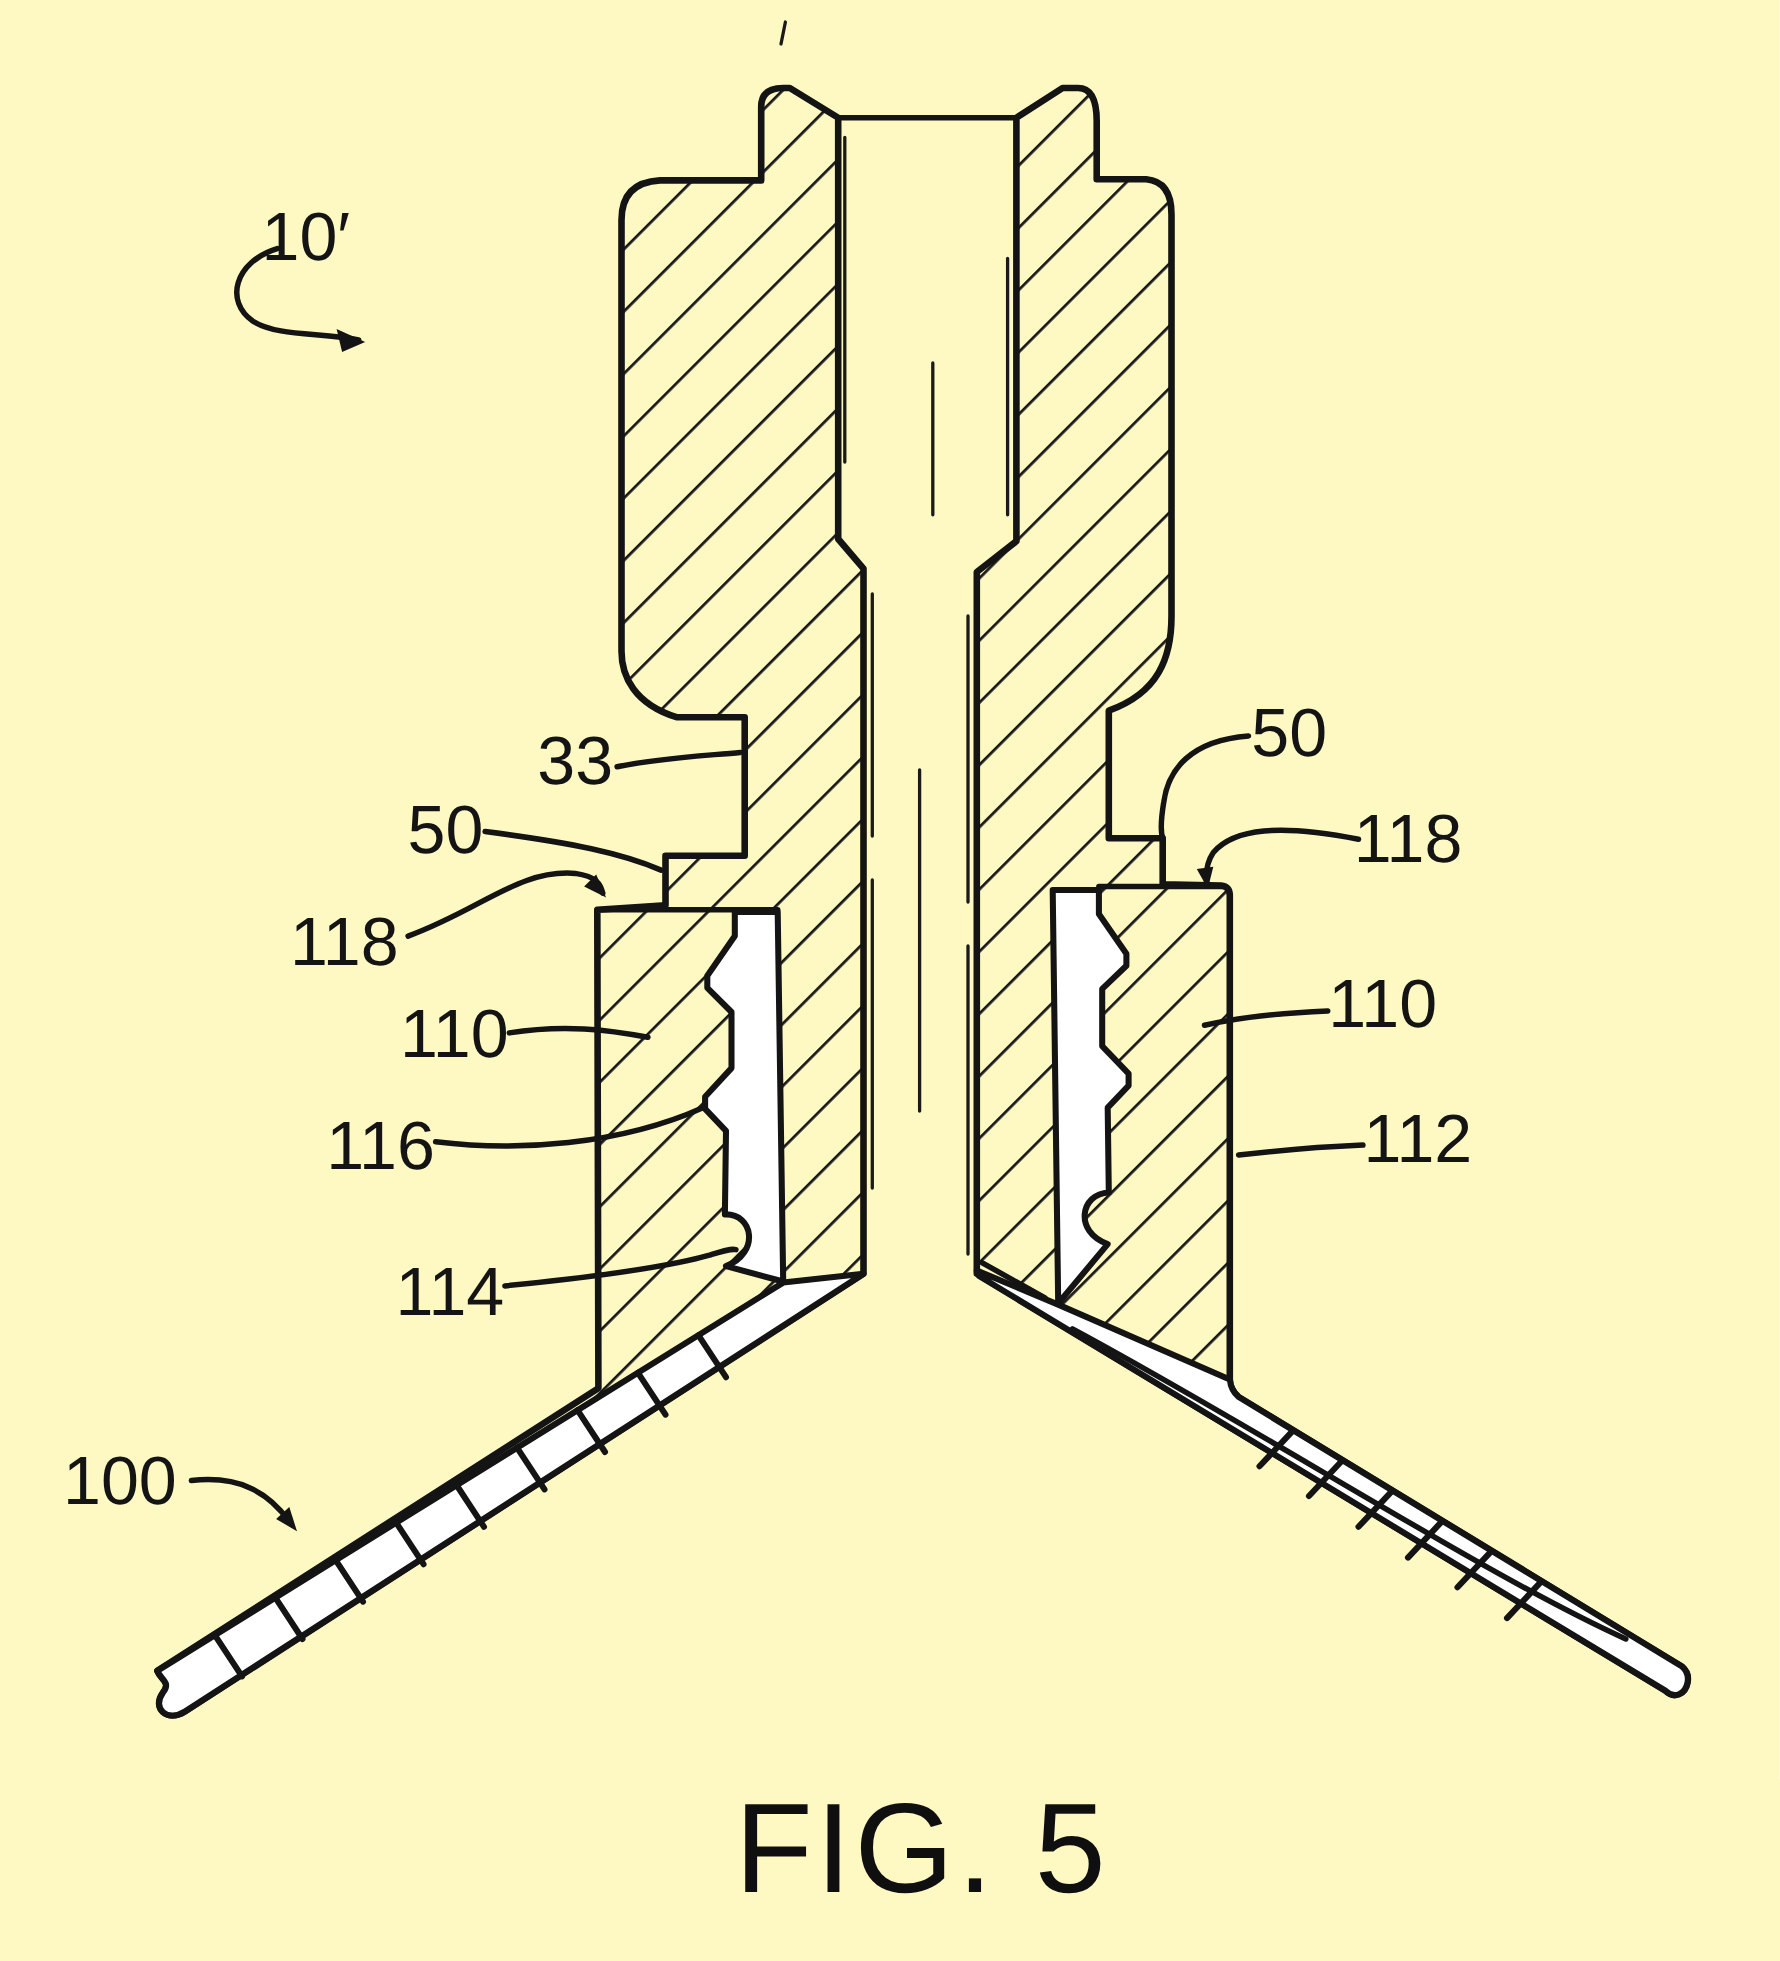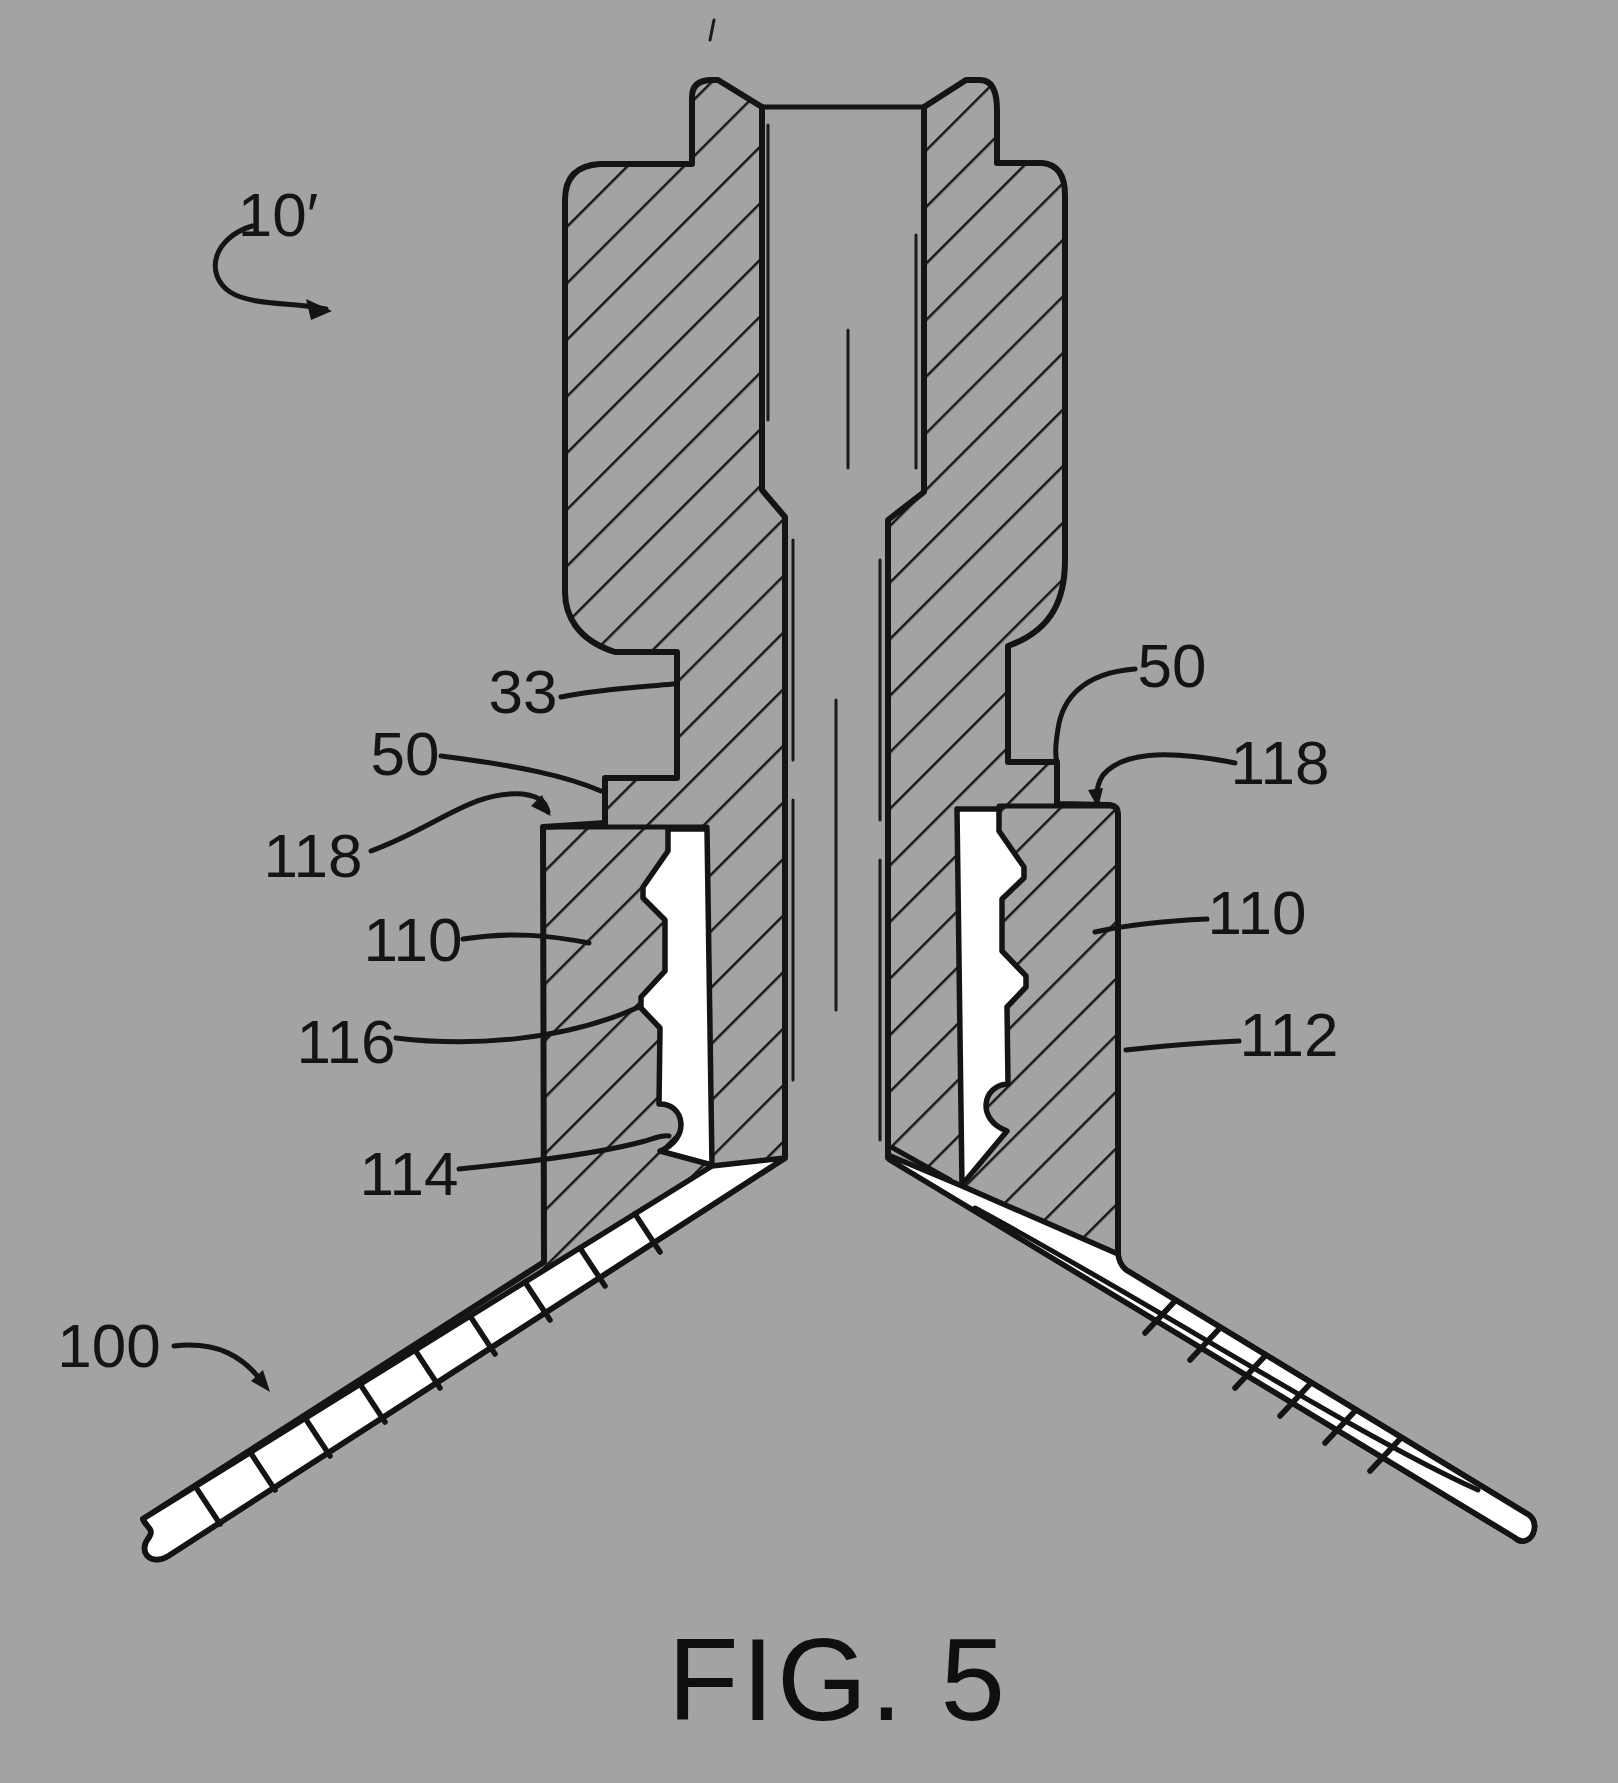--- a/index.html
+++ b/index.html
@@ -1,16 +1,16 @@
 <!DOCTYPE html>
 <html><head>
 <meta charset="utf-8">
 <style>
   html,body{margin:0;padding:0;background:#ffffff;}
-  .page{width:1618px;height:1783px;background:#a3a3a3;position:relative;overflow:hidden;}
+  .page{width:1618px;height:1783px;background:#fef9c3;position:relative;overflow:hidden;}
   svg{display:block;}
   .ref-label{font-family:"Liberation Sans","DejaVu Sans",sans-serif;fill:#141414;font-size:62px;}
   .fig-caption{font-family:"Liberation Sans","DejaVu Sans",sans-serif;fill:#0f0f0f;font-size:116px;letter-spacing:3px;}
   .outline{fill:url(#hatch);stroke:#141414;stroke-width:6;stroke-linejoin:round;}
   .whitefill{fill:#ffffff;stroke:#141414;stroke-width:5.5;stroke-linejoin:round;}
   .detail{fill:none;stroke:#141414;stroke-width:5;stroke-linecap:round;}
   .shade{fill:none;stroke:#1a1a1a;stroke-width:3;stroke-linecap:round;}
   .leader{fill:none;stroke:#141414;stroke-width:5;stroke-linecap:round;}
   .arrow{fill:#141414;stroke:none;}
   .rung{stroke:#141414;stroke-width:5.5;stroke-linecap:round;}

